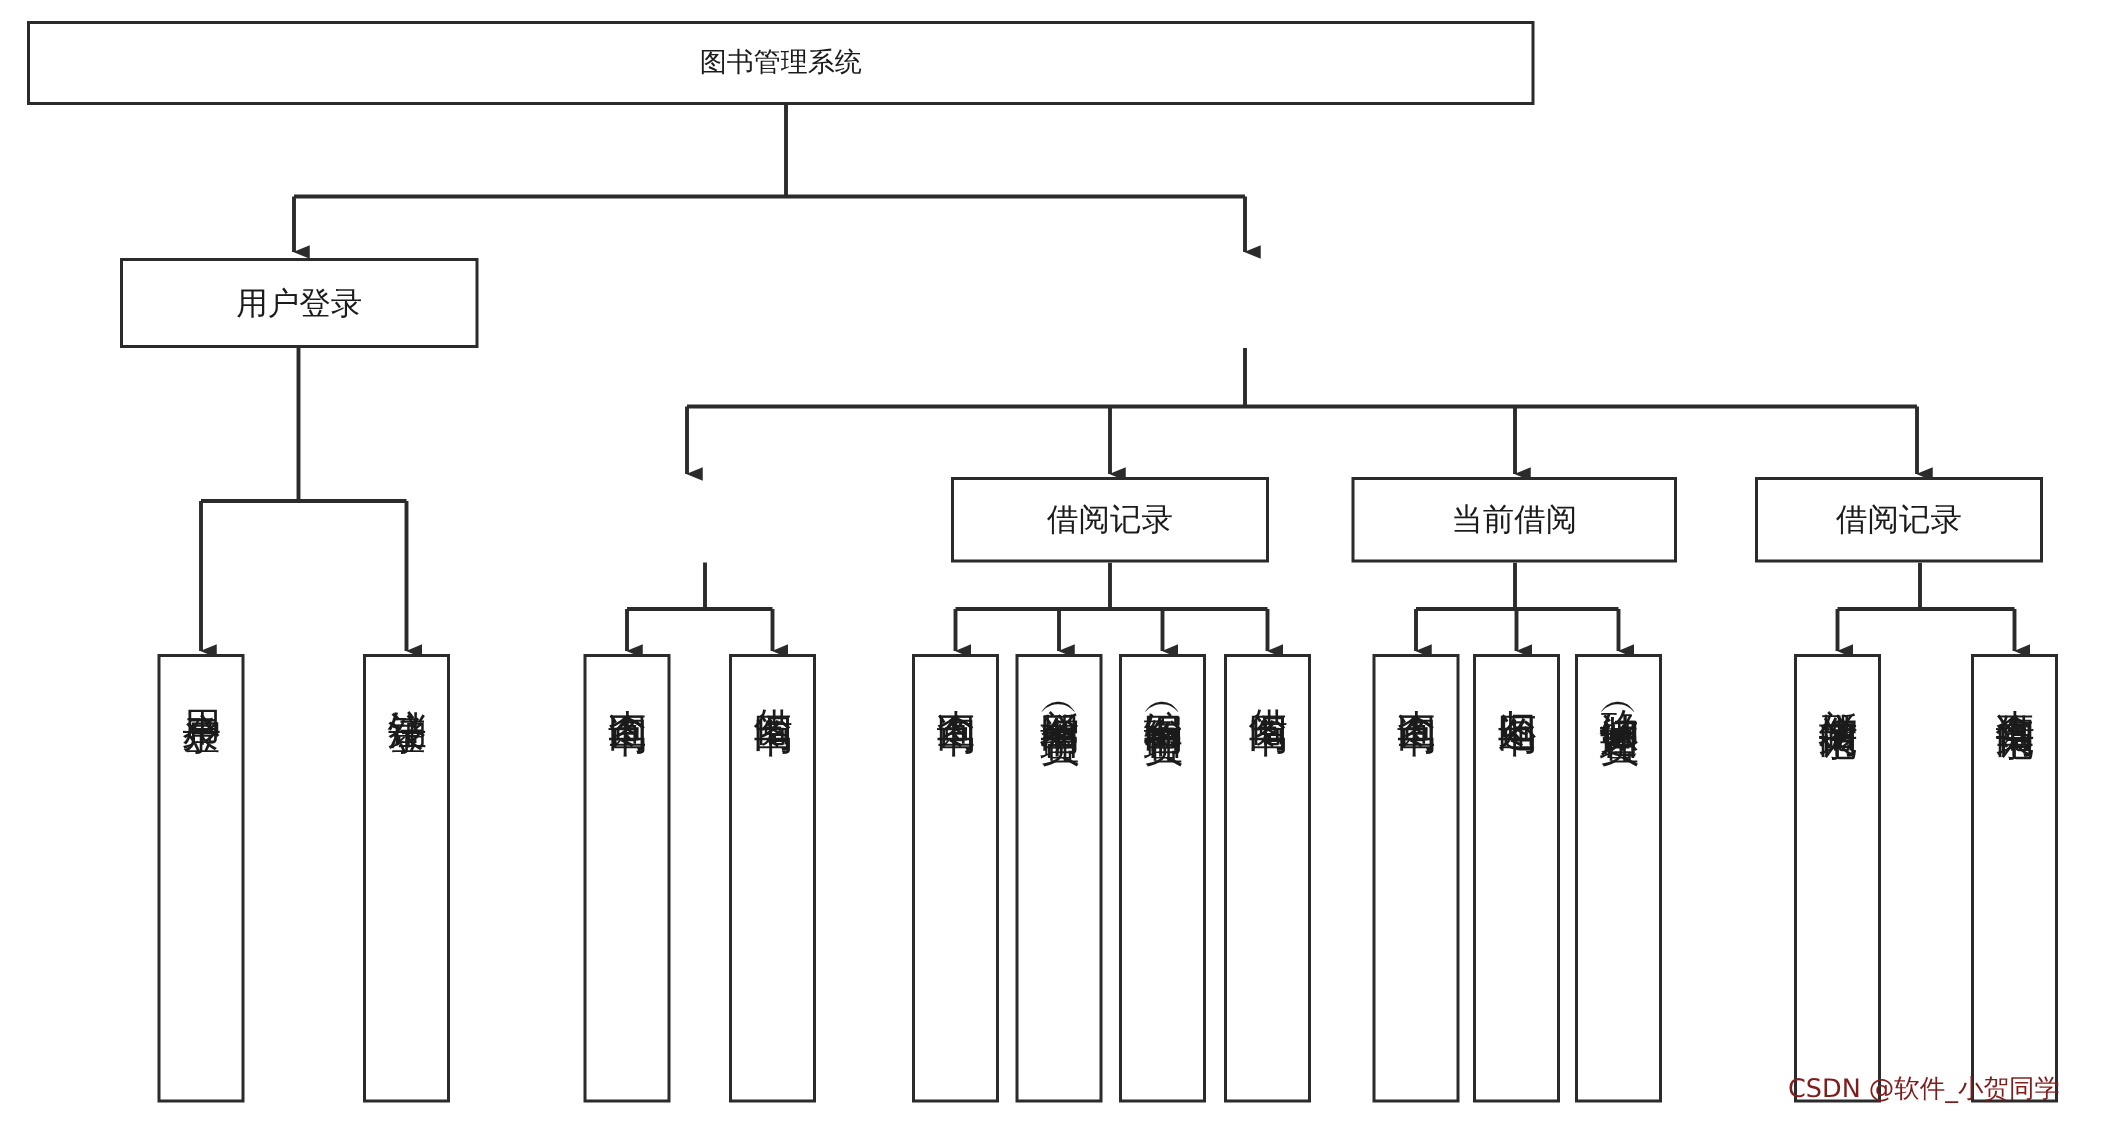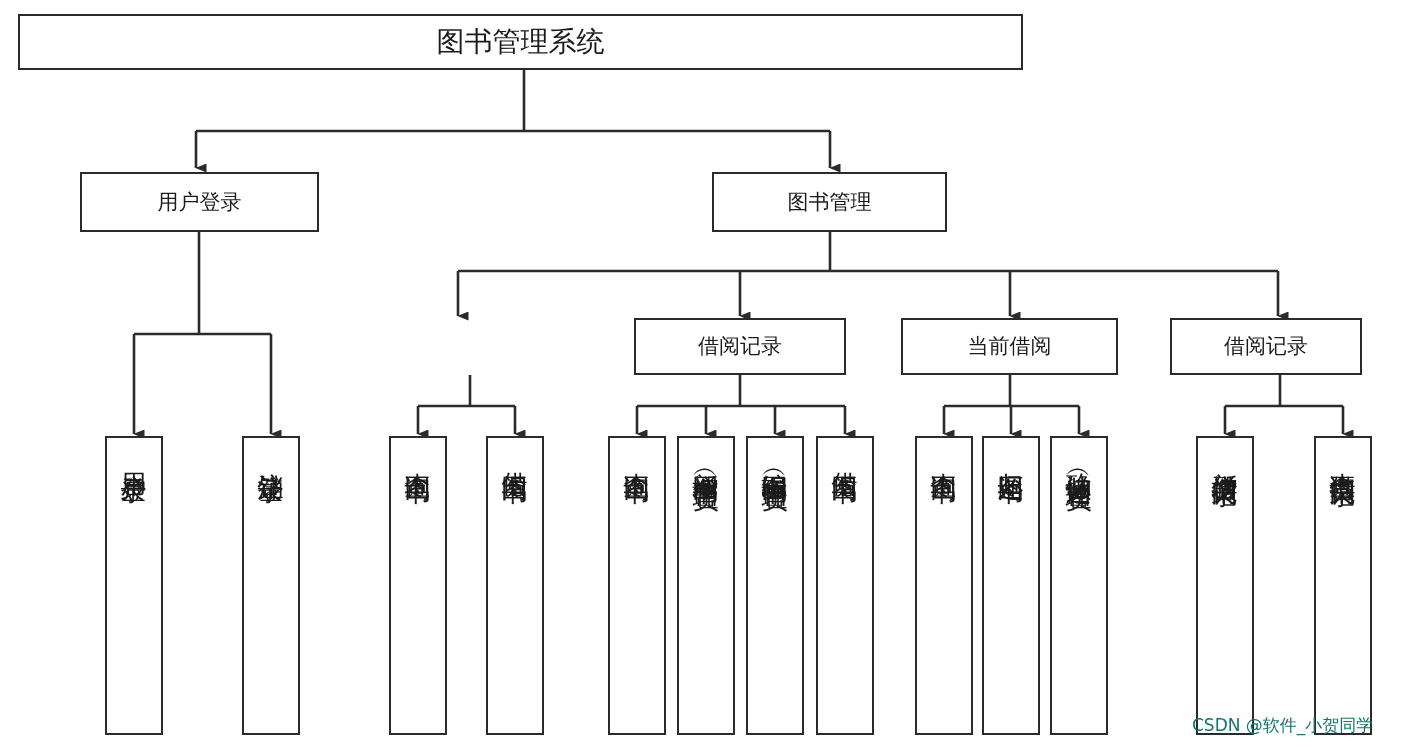--- a/index.html
+++ b/index.html
@@ -24,38 +24,38 @@
     color:#1b1b1b;
     z-index:2;
   }
   .node .lbl{
     display:block;
     white-space:nowrap;
     line-height:1.18;
   }
   
   .node.h .lbl{font-size:21px;}
-  .node.root .lbl{font-size:28px;}
+  .node.root .lbl{font-size:18px;}
   
   .node.v{
     align-items:flex-start;
     padding-top:14px;
   }
   .node.v .lbl{
     writing-mode:vertical-rl;
     text-orientation:upright;
     font-size:26px;
     letter-spacing:2px;
     line-height:1;
   }
   .watermark{
     position:absolute;
     left:1192px;top:714px;
     font-size:17px;
-    color:#0f766e;
+    color:#7f1d1d;
     white-space:nowrap;
     z-index:3;
     font-family:"DejaVu Sans","Liberation Sans",sans-serif;
   }
 </style>
 </head>
 <body>
 
 <div id="canvas">
 
@@ -112,23 +112,20 @@
     </g>
   </svg>
 
   <div class="node h root" style="left:18px;top:14px;width:1005px;height:56px;">
     <span class="lbl">图书管理系统</span>
   </div>
 
   <div class="node h" style="left:80px;top:172px;width:239px;height:60px;">
     <span class="lbl">用户登录</span>
   </div>
-  <div class="node h" style="left:712px;top:172px;width:235px;height:60px;">
-    <span class="lbl">图书管理</span>
-  </div>
 
   <div class="node h" style="left:634px;top:318px;width:212px;height:57px;">
     <span class="lbl">借阅记录</span>
   </div>
   <div class="node h" style="left:901px;top:318px;width:217px;height:57px;">
     <span class="lbl">当前借阅</span>
   </div>
   <div class="node h" style="left:1170px;top:318px;width:192px;height:57px;">
     <span class="lbl">借阅记录</span>
   </div>

